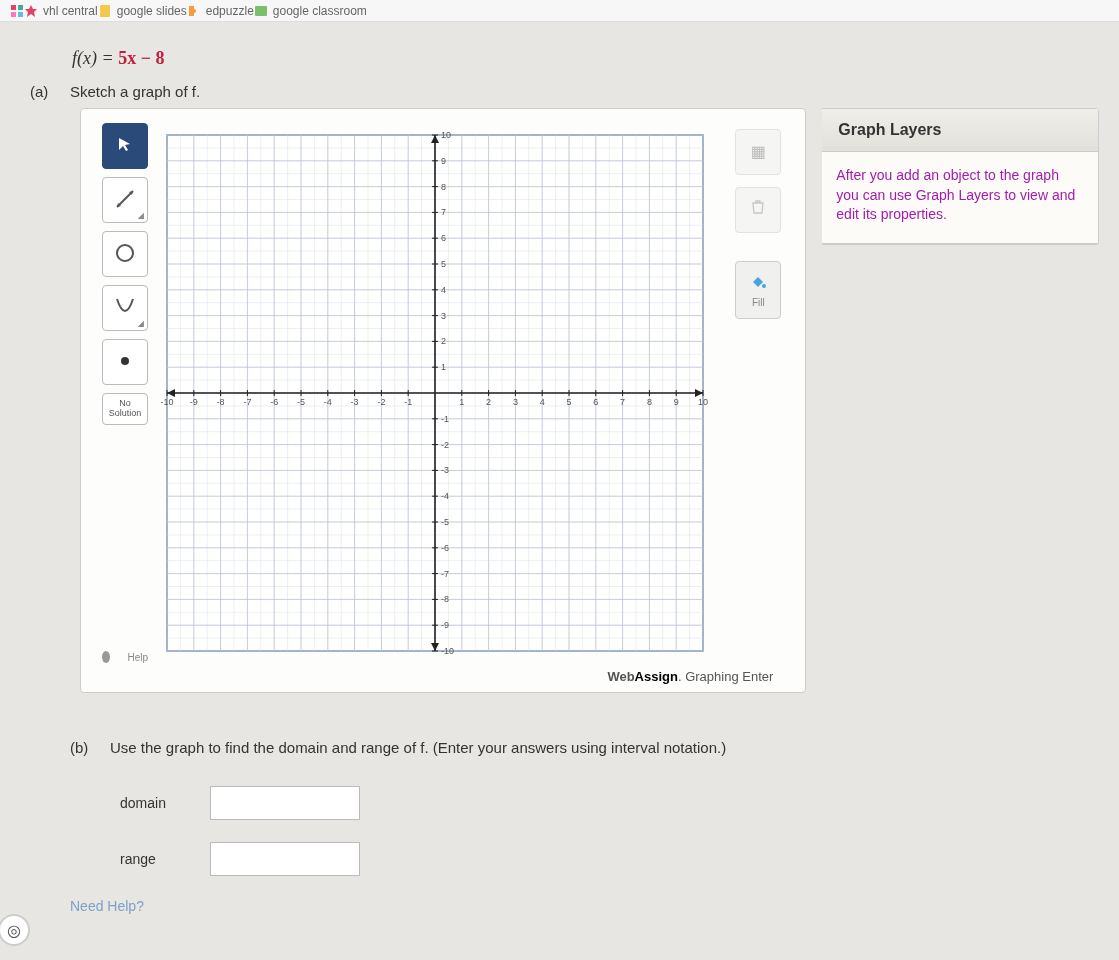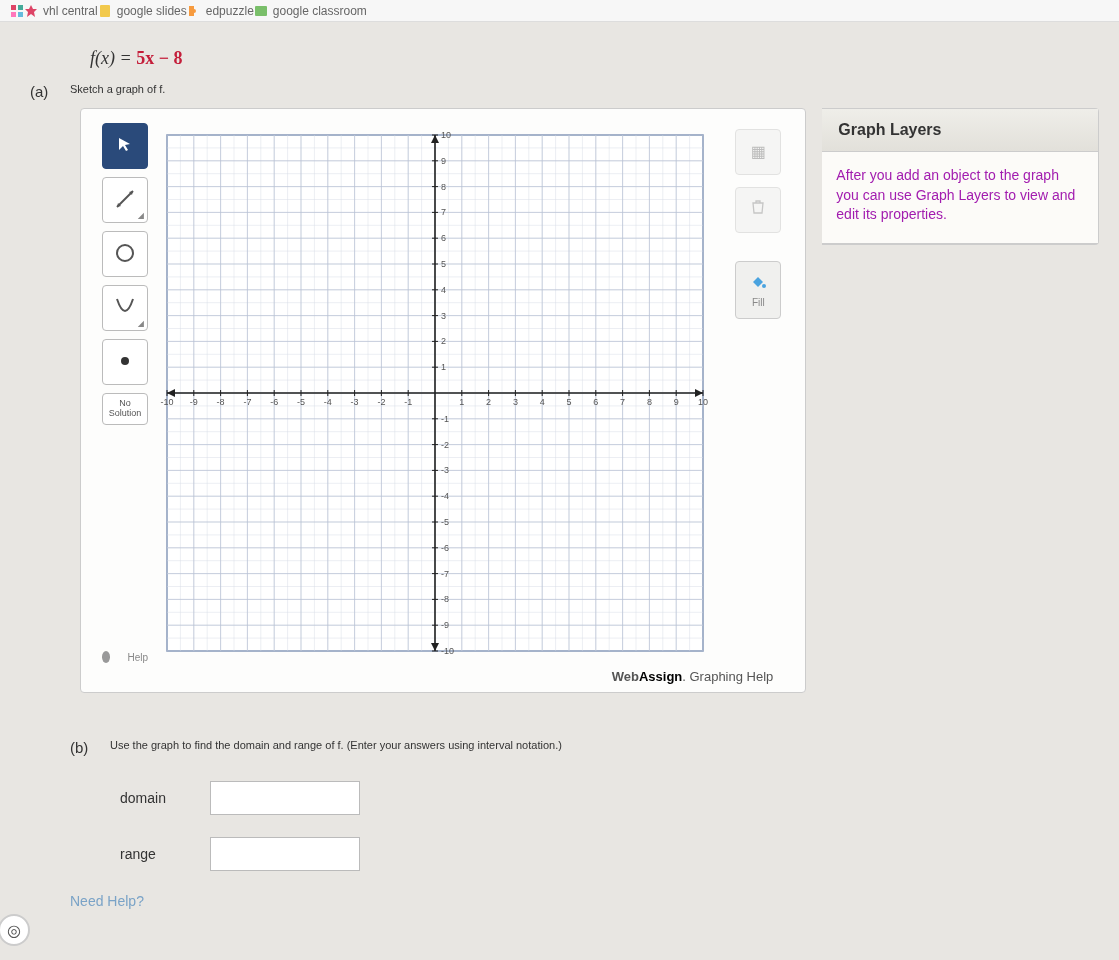--- a/index.html
+++ b/index.html
@@ -17,25 +17,25 @@
     padding: 2px 10px;
     background: #f7f7f7;
     height: 22px;
     font-size: 12px;
     color: #666;
     border-bottom: 1px solid #ddd;
   }
   .bookmark-item { display: flex; align-items: center; gap: 5px; cursor: pointer; }
   .bm-icon { width: 14px; height: 14px; display: inline-block; }
   .content { padding: 18px 20px 20px 30px; }
-  .fn-text { font-family: Georgia, 'Times New Roman', serif; font-style: italic; font-size: 18px; color: #333; margin: 8px 0 14px 60px; }
+  .fn-text { font-family: Georgia, 'Times New Roman', serif; font-style: italic; font-size: 18px; color: #333; margin: 8px 0 14px 42px; }
   .fn-text .rhs { color: #c41e3a; font-weight: bold; font-style: normal; }
   .prompt-row { display: flex; align-items: flex-start; margin-bottom: 8px; }
   .prompt-label { width: 40px; font-size: 15px; color: #333; }
-  .prompt-text { font-size: 11px; color: #333; }
+  .prompt-text { font-size: 15px; color: #333; }
   .widget-row { display: flex; align-items: flex-start; gap: 16px; margin-left: 50px; }
   .graph-widget {
     width: 760px;
     background: #fdfdfc;
     border: 1px solid #ccc;
     border-radius: 4px;
     padding: 14px 14px 8px 14px;
     position: relative;
   }
   .graph-inner { display: flex; }
@@ -439,21 +439,21 @@
               <svg width="18" height="18" viewBox="0 0 18 18">
                   <path d="M4 9l5-5 5 5-5 5z" fill="#4aa3df"></path>
                   <circle cx="15" cy="13" r="2" fill="#4aa3df"></circle>
                 </svg>
             </span>
             <span>Fill</span>
           </div>
         </div>
       </div>
       <div class="branding">
-        <b><span>Web</span><span class="a">Assign</span></b><span>. Graphing Help</span>
+        <b><span>Web</span><span class="a">Assign</span></b><span>. Graphing Enter</span>
       </div>
     </div>
 
     <div class="layers-panel">
       <div class="hdr">Graph Layers</div>
       <div class="body">After you add an object to the graph you can use Graph Layers to view and edit its properties.</div>
     </div>
   </div>
 
   <div class="part-b">

